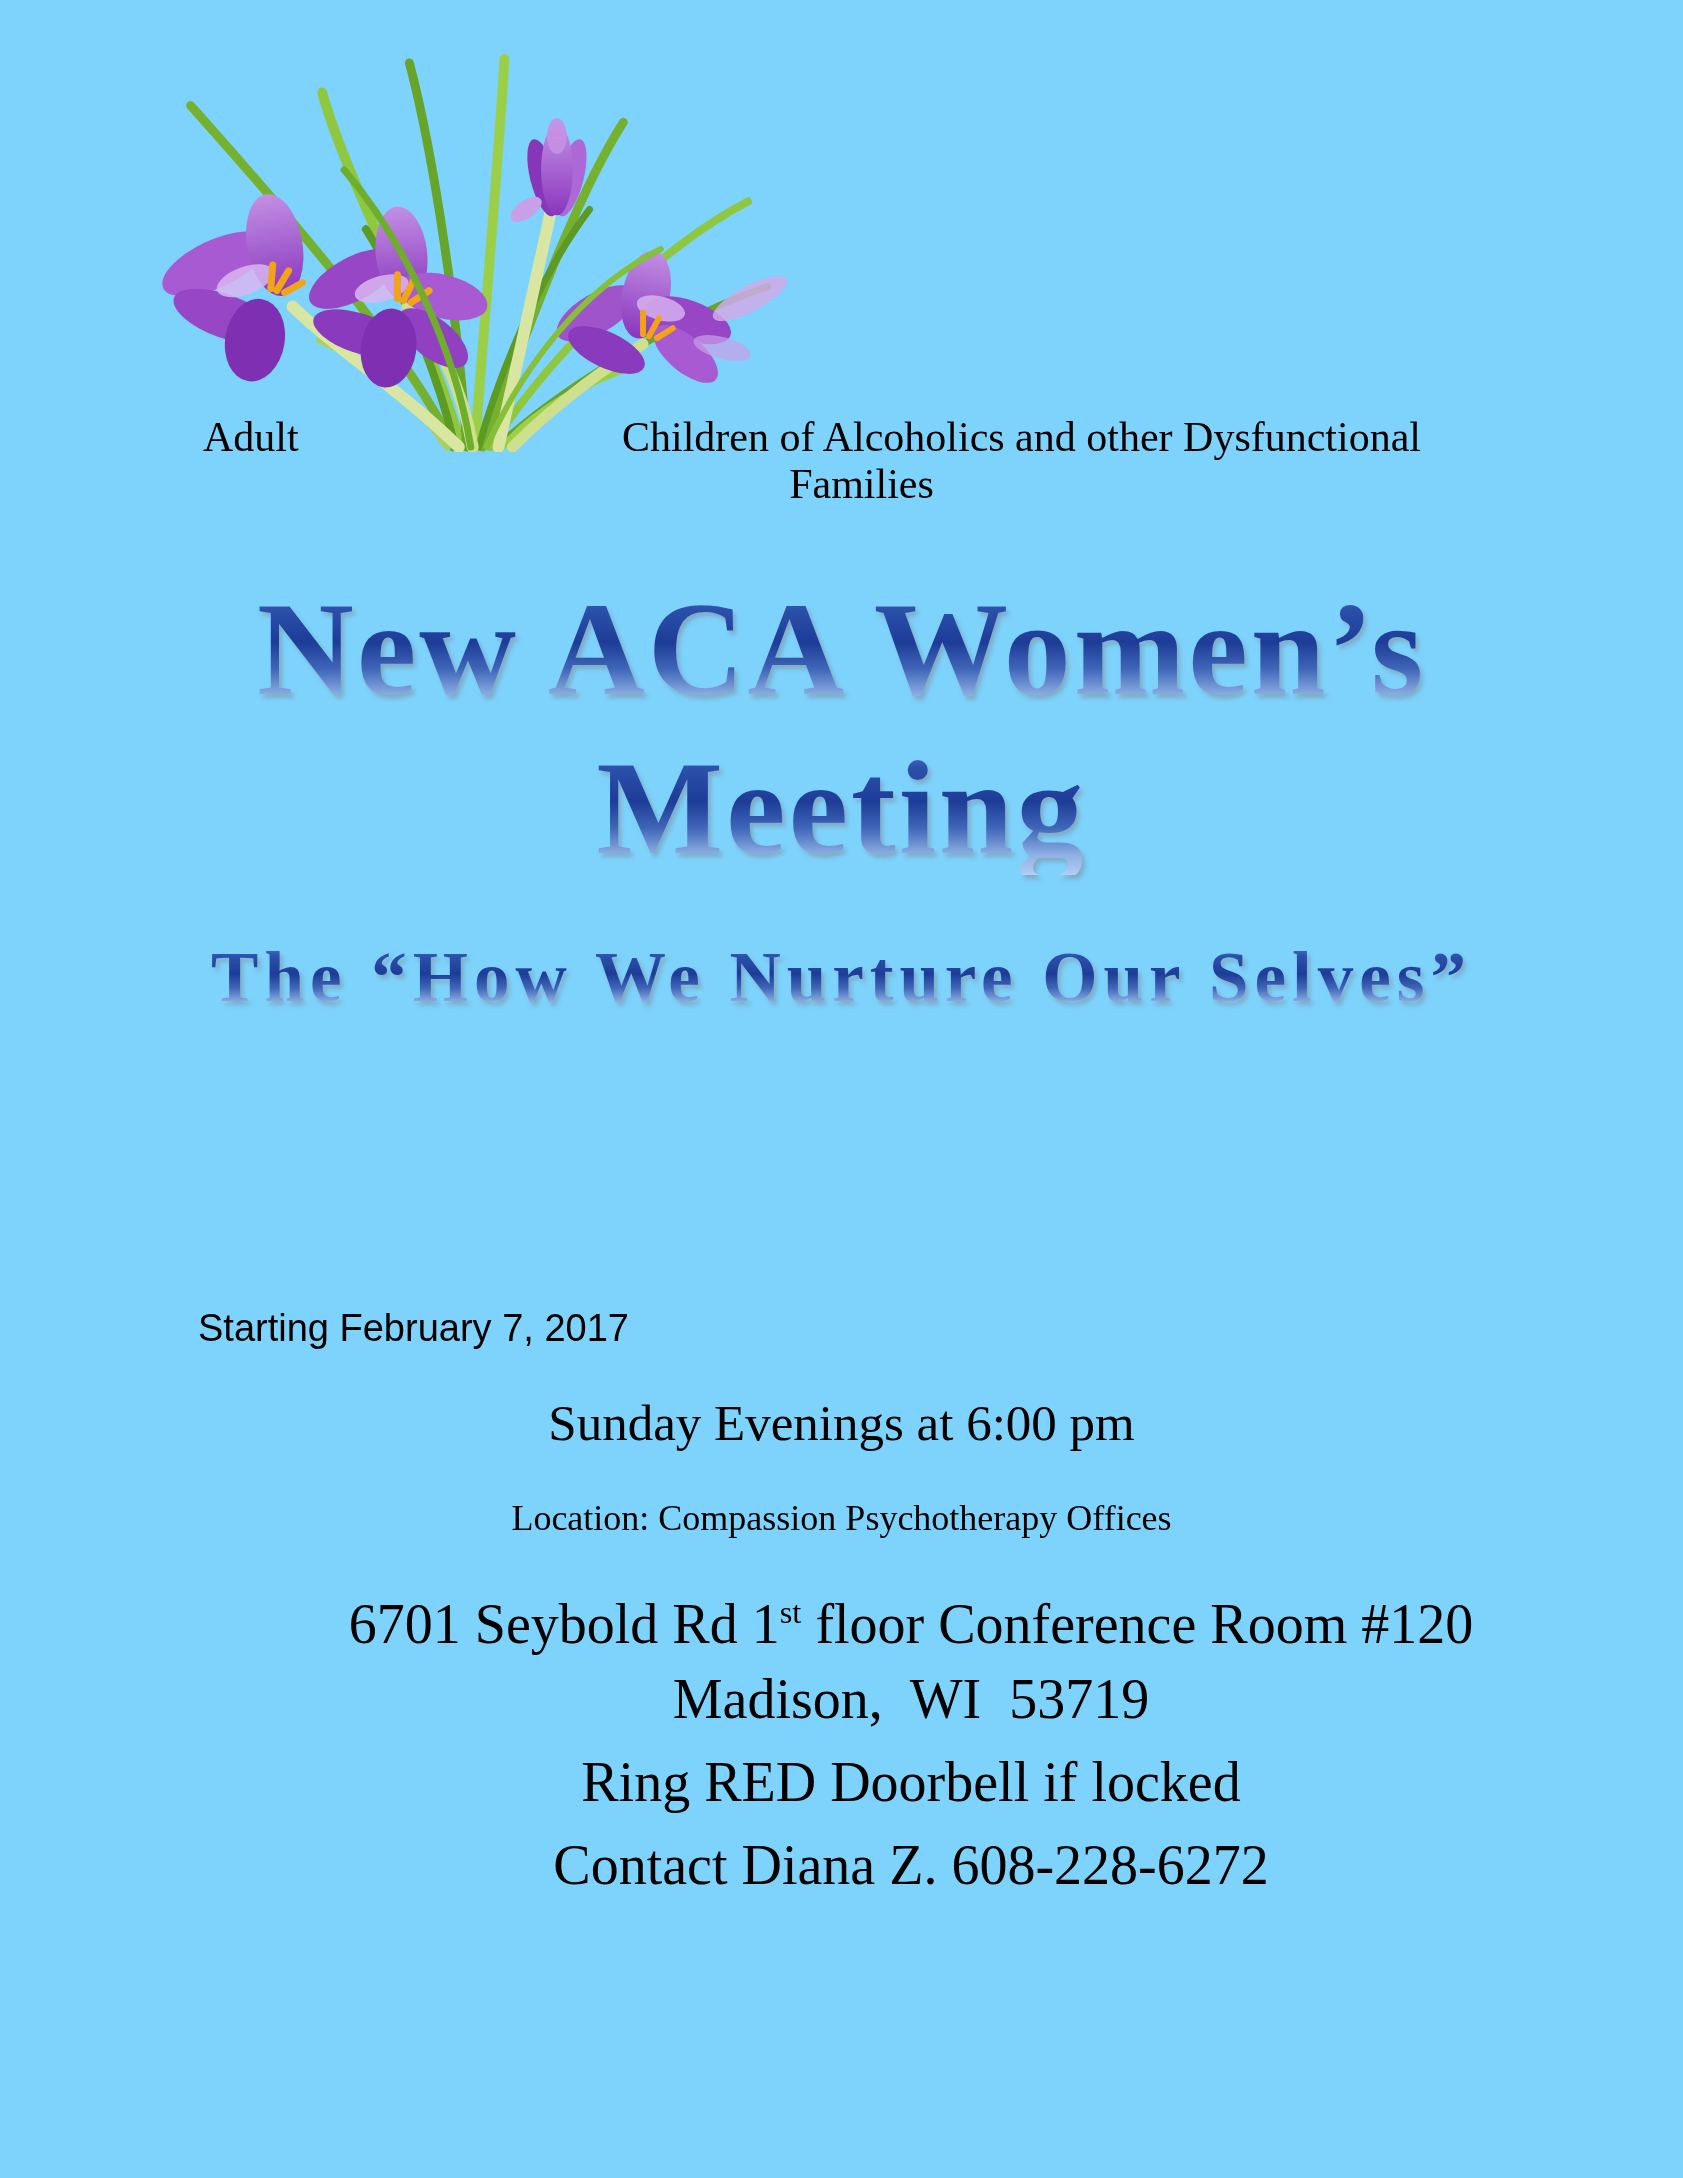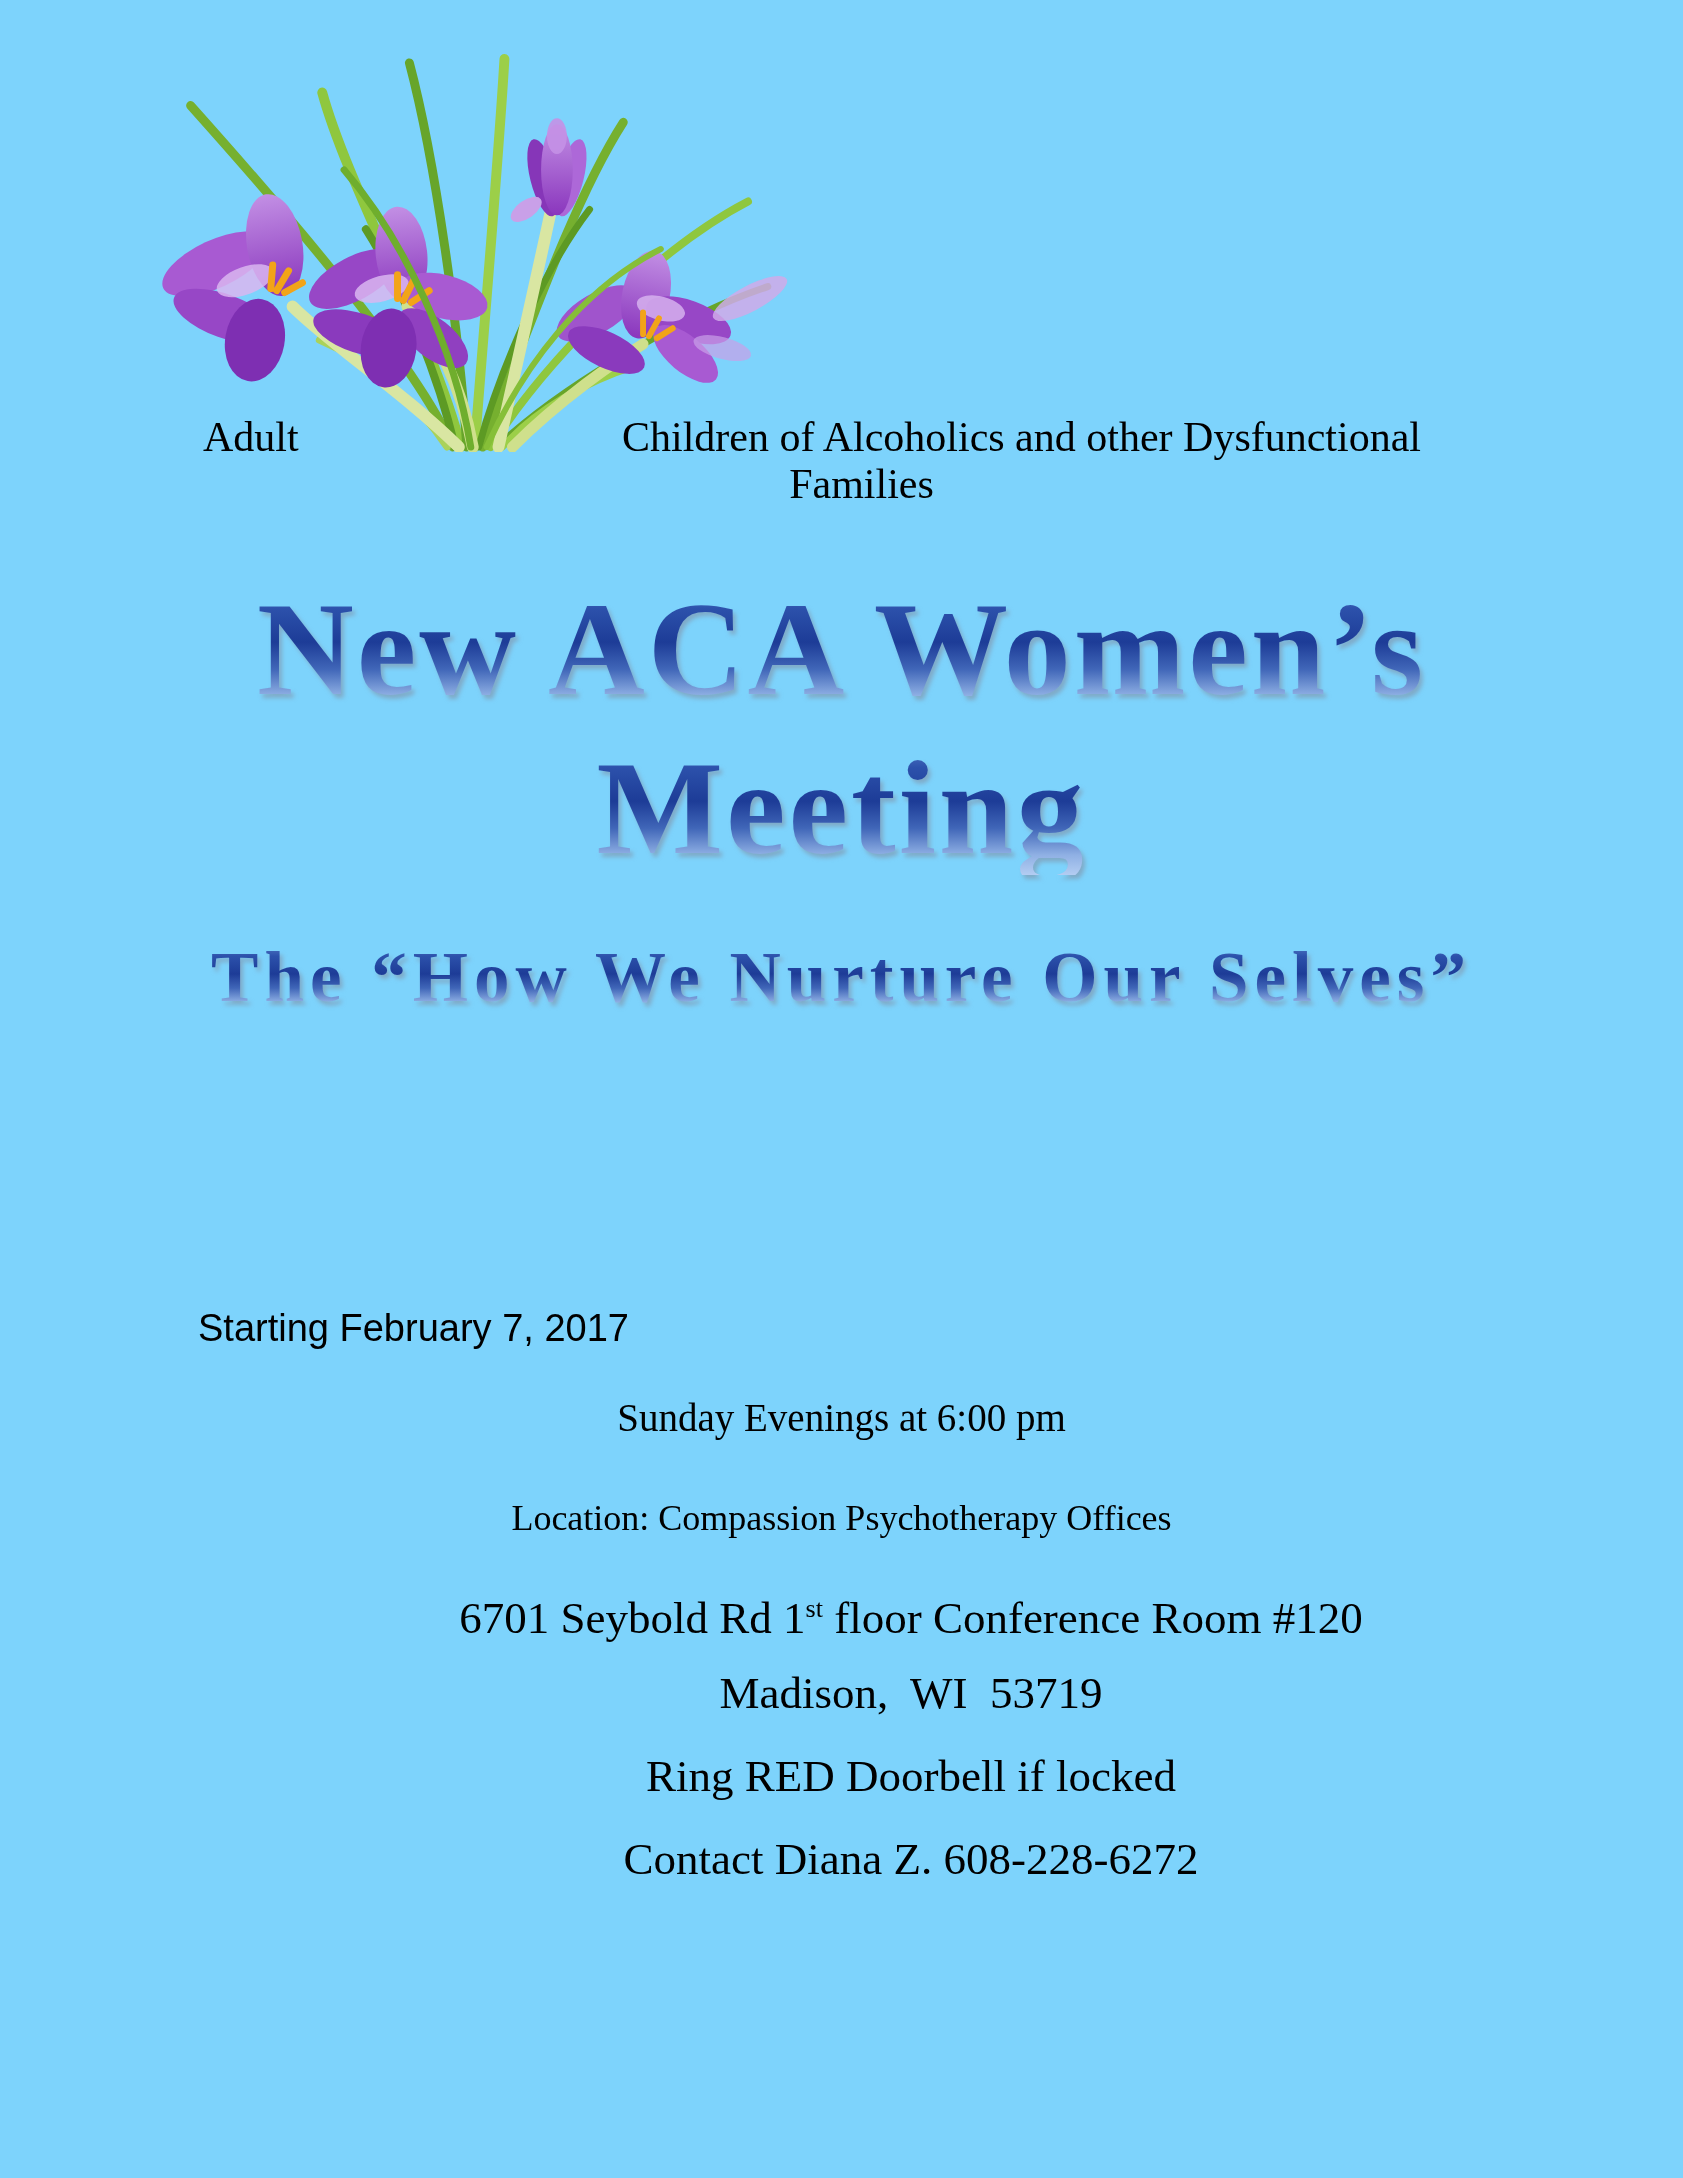--- a/index.html
+++ b/index.html
@@ -9,23 +9,23 @@
     background:#7dd3fc;
     overflow:hidden;
     font-family:"Liberation Serif","DejaVu Serif",serif;
     color:#000;
   }
   .abs{position:absolute;line-height:1;}
   .t{white-space:pre;}
   .center-line{position:absolute;left:0;width:1683px;text-align:center;line-height:1;}
   .indent-line{position:absolute;left:139px;width:1544px;text-align:center;line-height:1;}
   .serif42{font-size:42px;}
-  .serif45{font-size:45px;}
+  .serif45{font-size:56px;}
   .serif50{font-size:36px;}
-  .serif52{font-size:39px;}
+  .serif52{font-size:51px;}
   .sans38{font-family:"Liberation Sans","DejaVu Sans",sans-serif;font-size:38px;}
   .wordart{
     font-weight:bold;
     background-image:linear-gradient(180deg,
       #5b83cc 0%, #2c51ab 20%, #1d3c97 45%,
       #4066b8 65%, #8fb0e4 85%, #b3cdf2 100%);
     -webkit-background-clip:text;
     background-clip:text;
     color:transparent;
     filter:drop-shadow(3px 4px 2px rgba(130,138,158,0.55));

